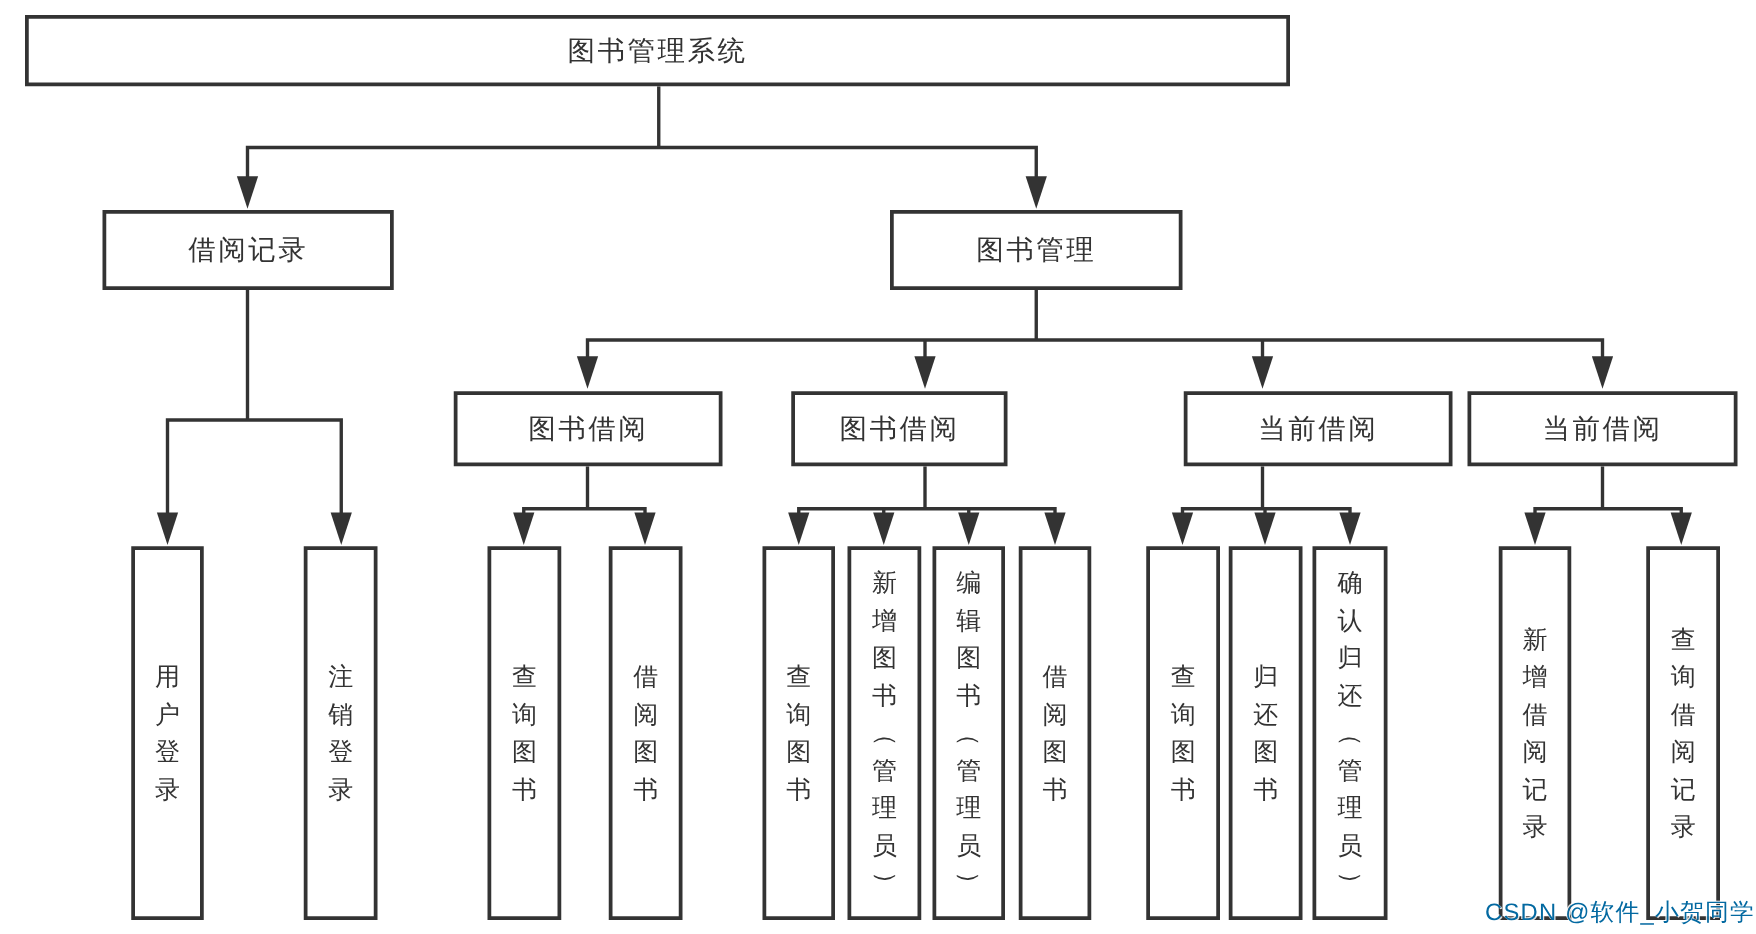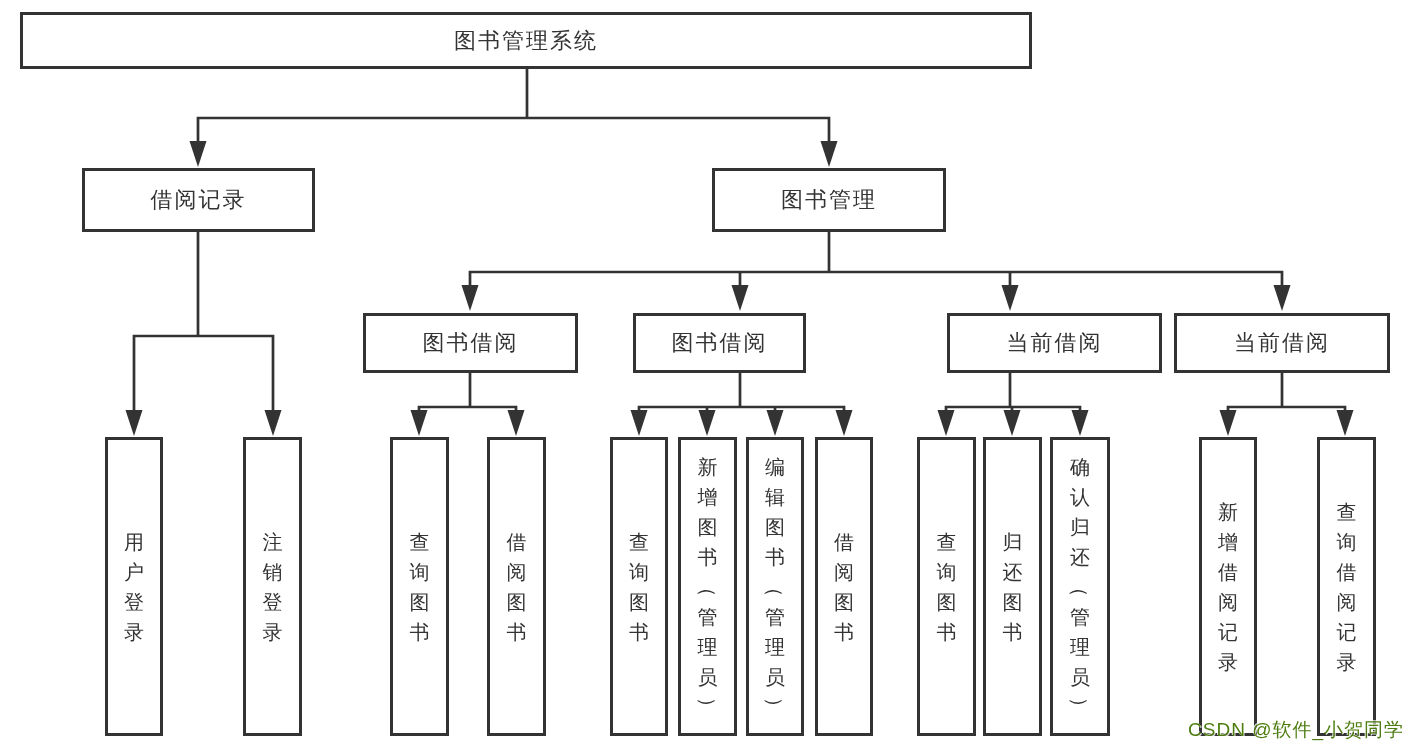--- a/index.html
+++ b/index.html
@@ -30,21 +30,21 @@
     box-sizing: border-box;
     z-index: 2;
   }
   .vtext div { height: 30px; line-height: 30px; text-align: center; }
   .vtext div.rot { transform: rotate(90deg); }
 
   .watermark {
     position: absolute;
     right: 1px; bottom: 4px;
     font-size: 19px;
-    color: #4d7c0f;
+    color: #0369a1;
     letter-spacing: 1px;
     z-index: 3;
     text-shadow: 1px 1px 0 rgba(255,255,255,0.85), -1px -1px 0 rgba(255,255,255,0.85);
     white-space: nowrap;
   }
 </style>
 </head>
 <body>
 
 <div id="stage">

